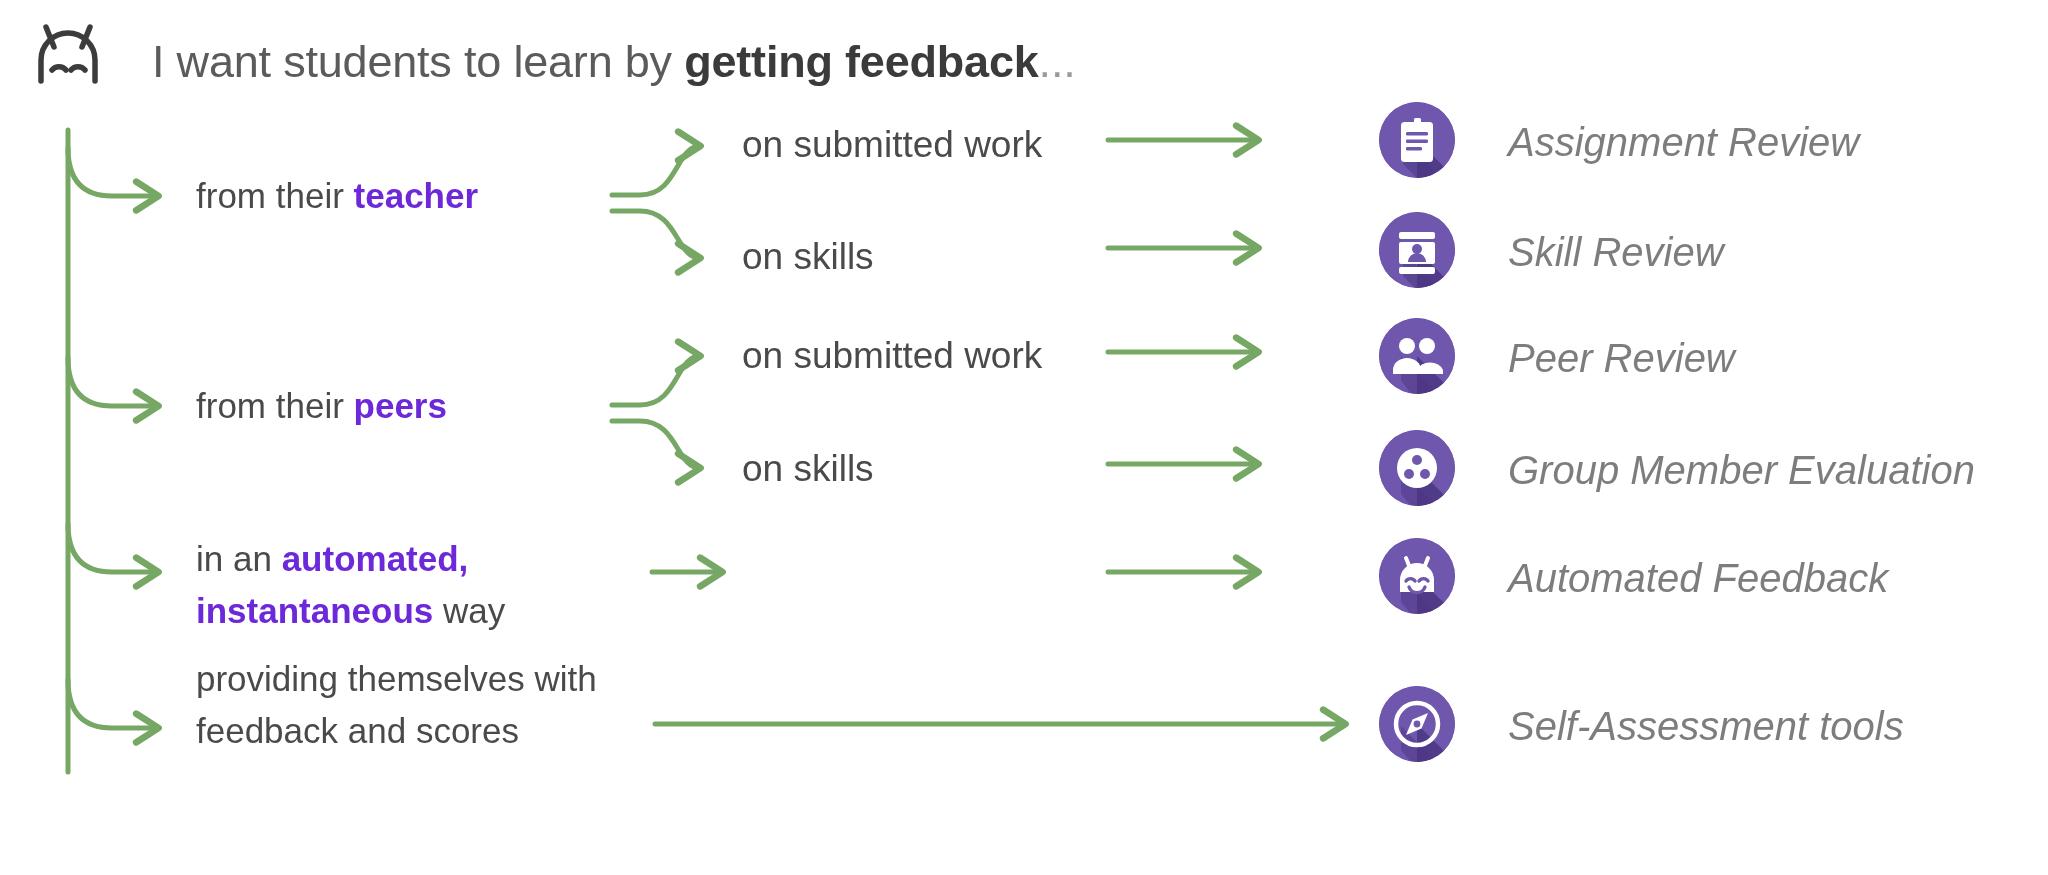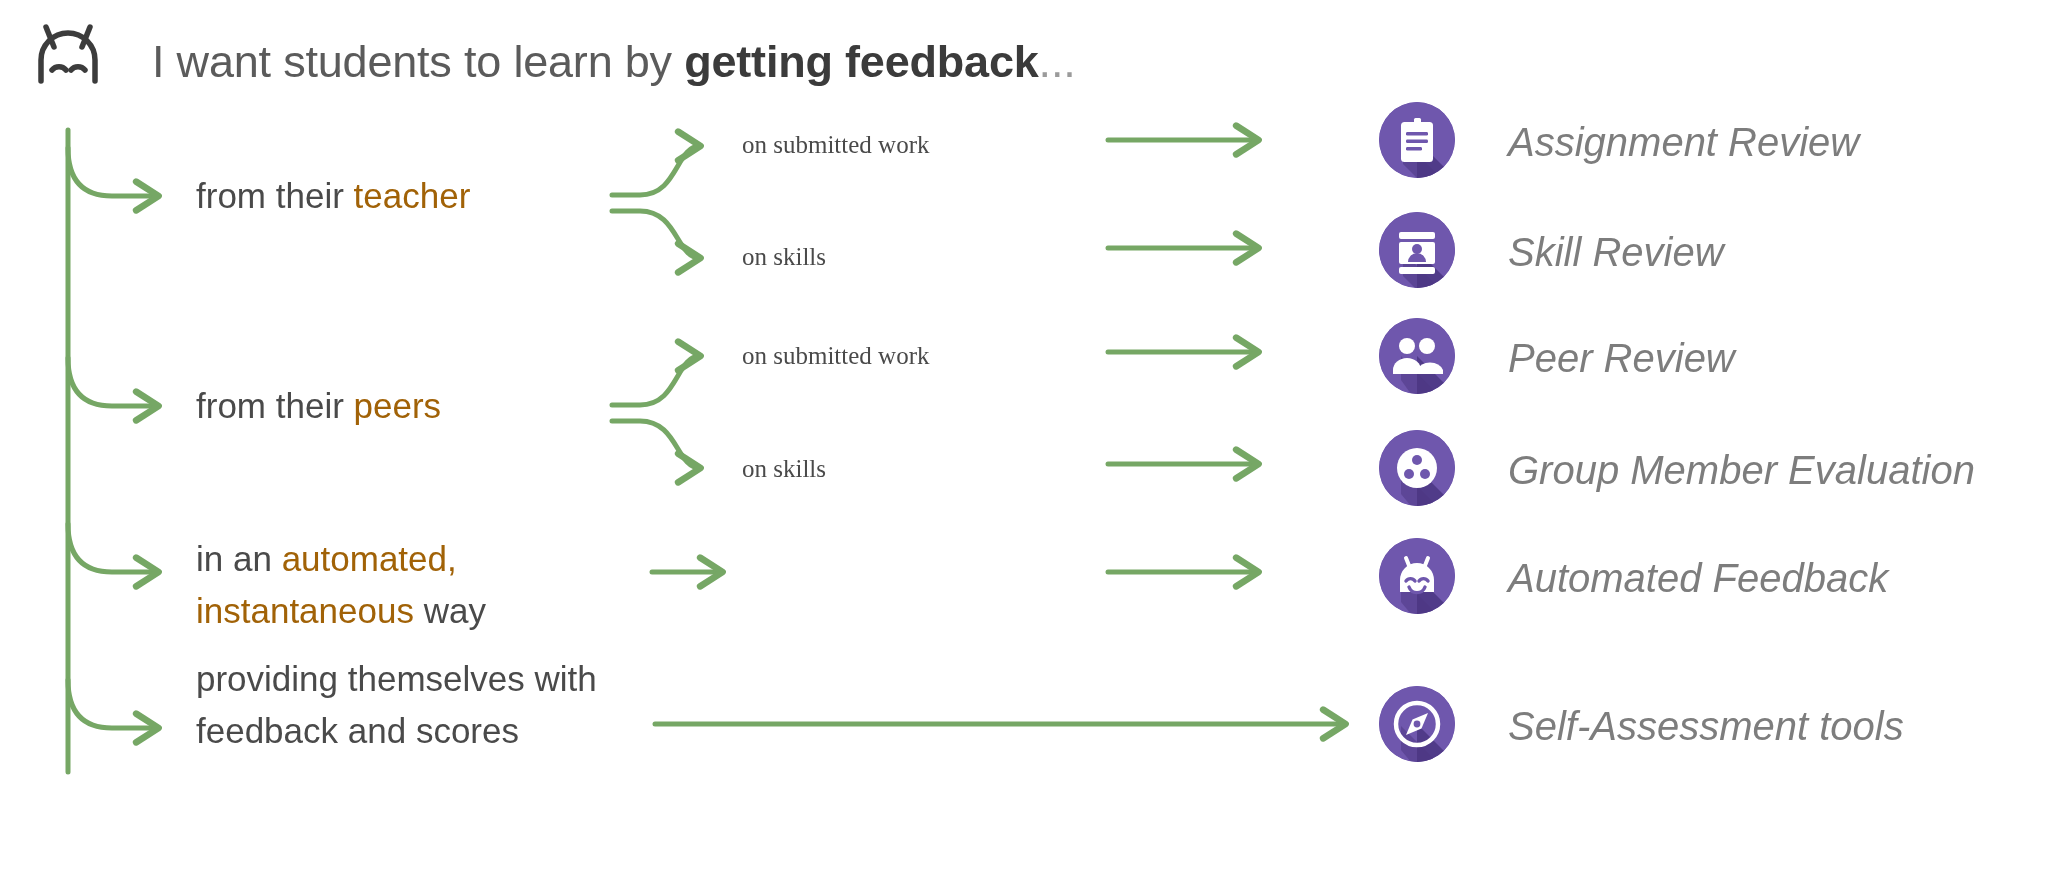--- a/index.html
+++ b/index.html
@@ -52,30 +52,29 @@
 
   
   .lbl {
     position: absolute;
     color: #4a4a4a;
     font-size: 35px;
     line-height: 52px;
     font-weight: 400;
     white-space: pre-line;
   }
-  .lbl b { font-weight: 400; color: #a16207; }
+  .lbl b { font-weight: 700; color: #6d28d9; }
 
   .mid-lbl {
     position: absolute;
     color: #4a4a4a;
-    font-size: 25px;
+    font-size: 37px;
     line-height: 54px;
     font-weight: 400;
     white-space: pre-line;
-    font-family: Liberation Serif, serif;
   }
   .mid-lbl b { font-weight: 700; color: #2f2f2f; }
 
   .tool-lbl {
     position: absolute;
     color: #7d7d7d;
     font-size: 40px;
     font-weight: 400;
     white-space: nowrap;
     line-height: 40px;

